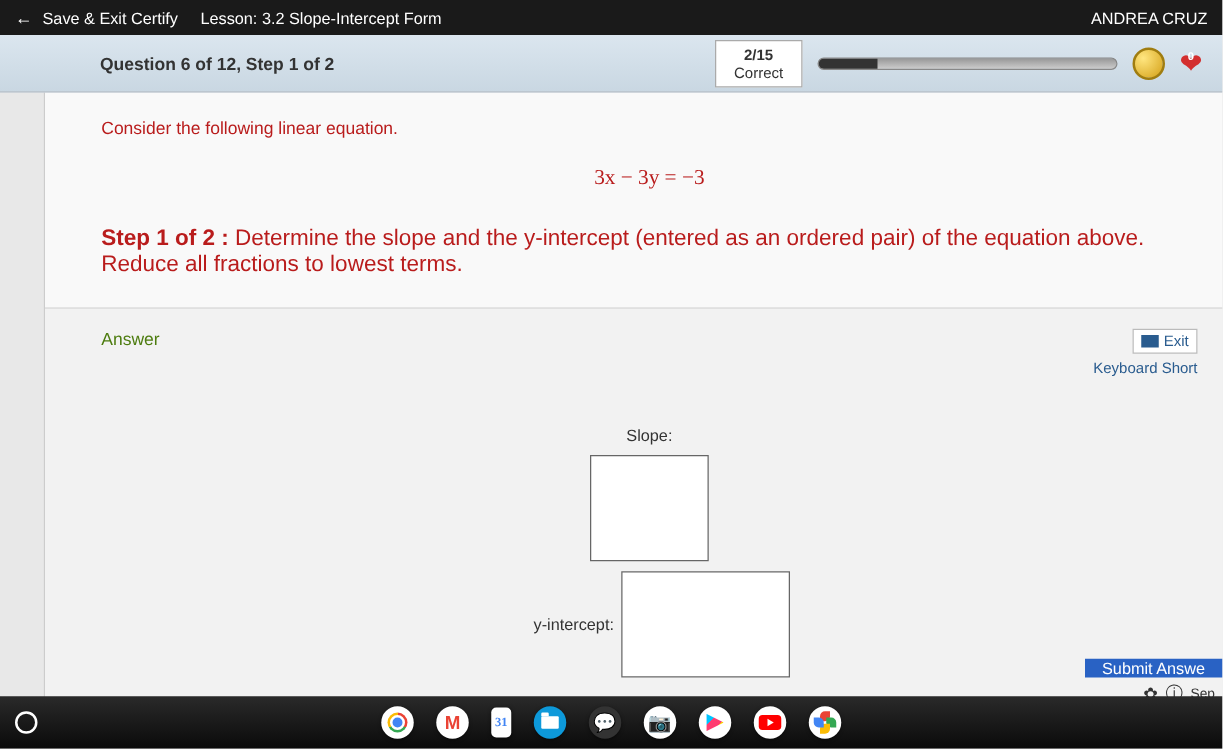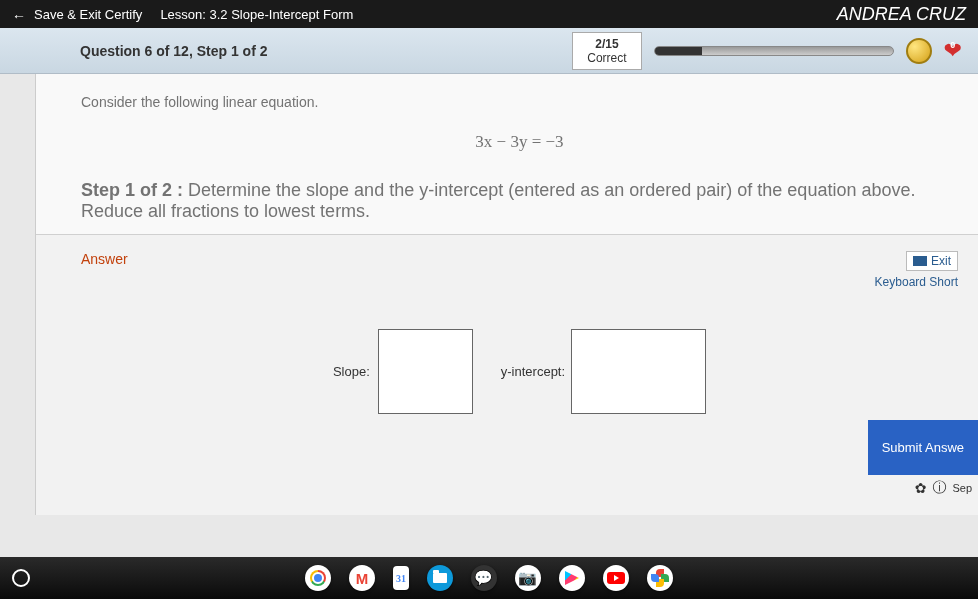--- a/index.html
+++ b/index.html
@@ -27,22 +27,21 @@
     .top-bar .save-exit {
       margin-right: 18px;
     }
     .top-bar .lesson {
       flex: 0 0 auto;
     }
     .top-bar .spacer {
       flex: 1;
     }
     .top-bar .user-name {
-      font-size: 18px;
-      font-style: italic;
+      font-size: 13px;
     }
     .header-row {
       background: linear-gradient(#dbe6ef, #c9d7e2);
       border-bottom: 1px solid #b0bcc7;
       display: flex;
       align-items: center;
       padding: 8px 16px 8px 80px;
       height: 46px;
       position: relative;
     }
@@ -100,23 +99,23 @@
       color: #fff;
       font-size: 9px;
       font-weight: bold;
     }
     .content {
       background: #f9f9f9;
       margin-left: 35px;
       border-left: 1px solid #ccc;
     }
     .question-body {
-      padding: 20px 20px 12px 45px;
+      padding: 20px 20px 24px 45px;
       font-size: 14px;
-      color: #737373;
+      color: #b91c1c;
       border-bottom: 1px solid #d0d0d0;
     }
     .intro { margin-bottom: 22px; }
     .equation {
       text-align: center;
       font-family: 'Times New Roman', serif;
       font-size: 17px;
       margin-bottom: 28px;
     }
     .step-text { font-size: 18px; }
@@ -128,21 +127,21 @@
       min-height: 280px;
     }
     .answer-header {
       display: flex;
       justify-content: space-between;
       align-items: flex-start;
       margin-bottom: 10px;
     }
     .answer-label {
       font-size: 14px;
-      color: #c2410c;
+      color: #4d7c0f;
     }
     .keypad-area {
       text-align: right;
       font-size: 12px;
       color: #2a5c8f;
     }
     .keypad-btn {
       background: #fff;
       border: 1px solid #bbb;
       padding: 2px 6px;
@@ -157,20 +156,21 @@
       width: 14px; height: 10px;
       background: #2a5c8f;
       display: inline-block;
     }
     .inputs-row {
       display: flex;
       justify-content: center;
       align-items: center;
       margin-top: 40px;
       gap: 8px;
+      flex-direction: column;
     }
     .field-label {
       font-size: 13px;
       color: #333;
     }
     .slope-input {
       width: 95px;
       height: 85px;
       border: 1px solid #666;
       background: #fff;
@@ -186,21 +186,21 @@
       text-align: center;
     }
     .intercept-group { margin-left: 20px; display: flex; align-items: center; gap: 6px; }
     .submit-btn {
       position: absolute;
       right: 0;
       bottom: 40px;
       background: #2962c4;
       color: #fff;
       border: none;
-      padding: 20px 14px;
+      padding: 0 14px;
       font-size: 13px;
       cursor: pointer;
     }
     .footer-dates {
       position: absolute;
       right: 6px;
       bottom: 18px;
       font-size: 11px;
       color: #333;
       display: flex;

